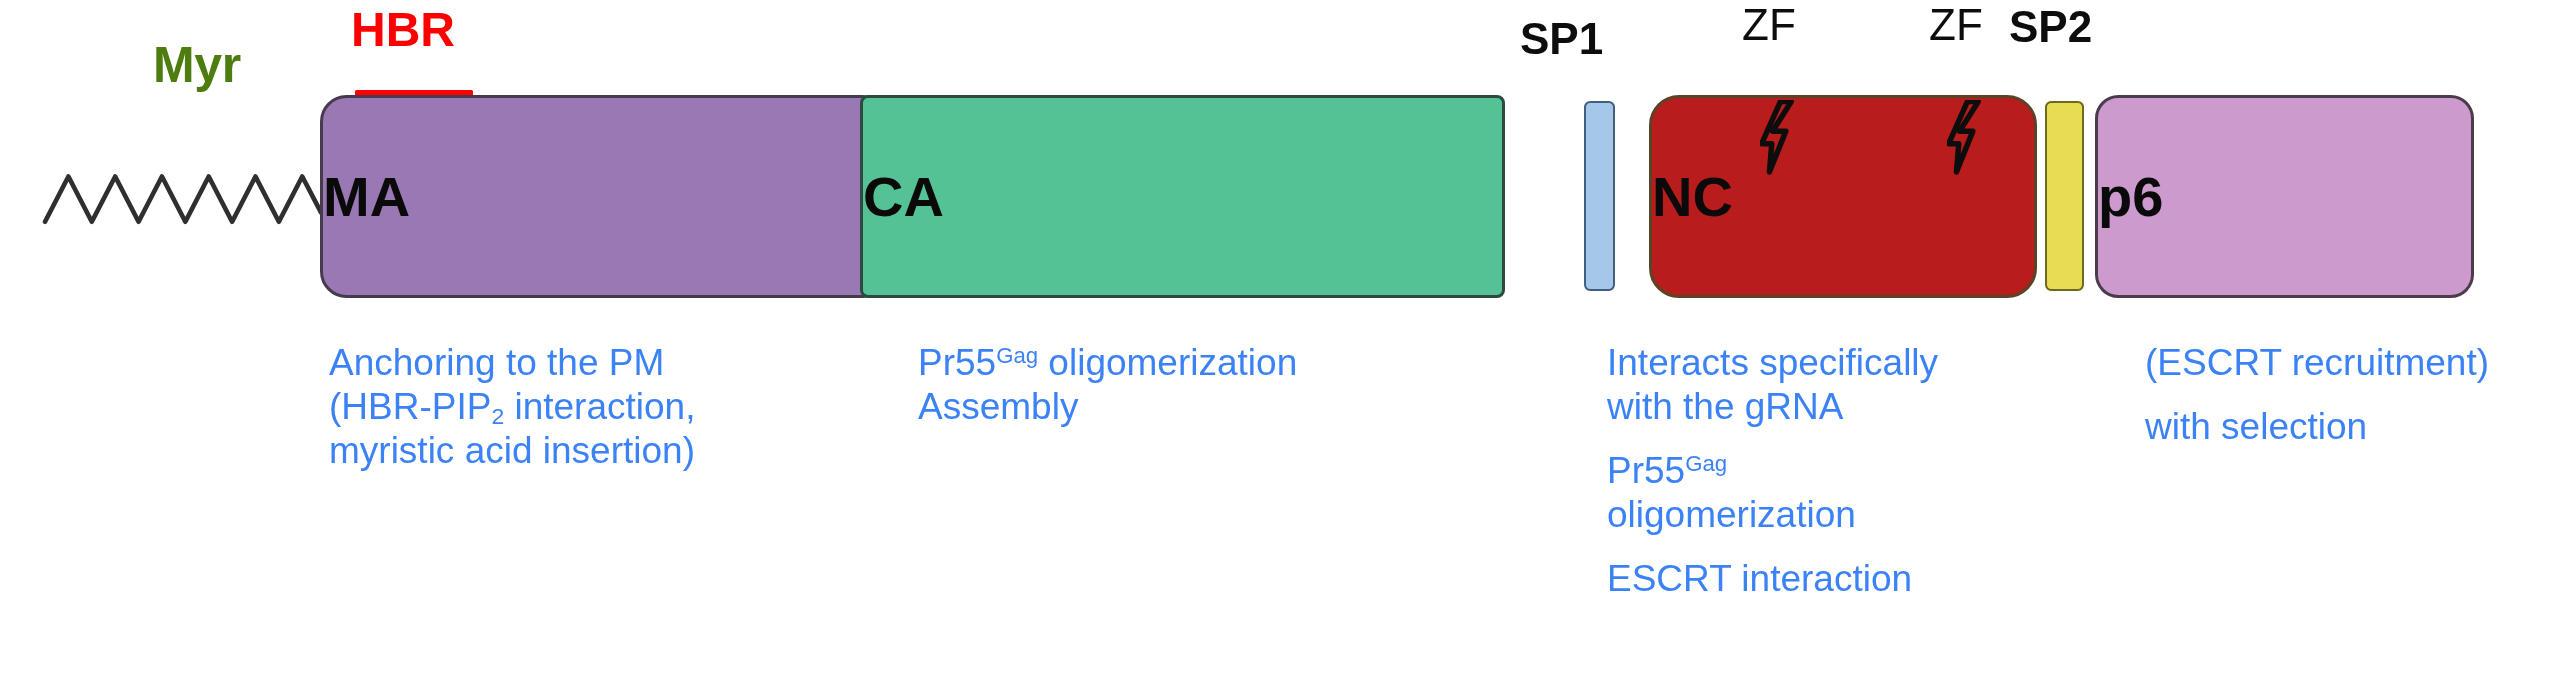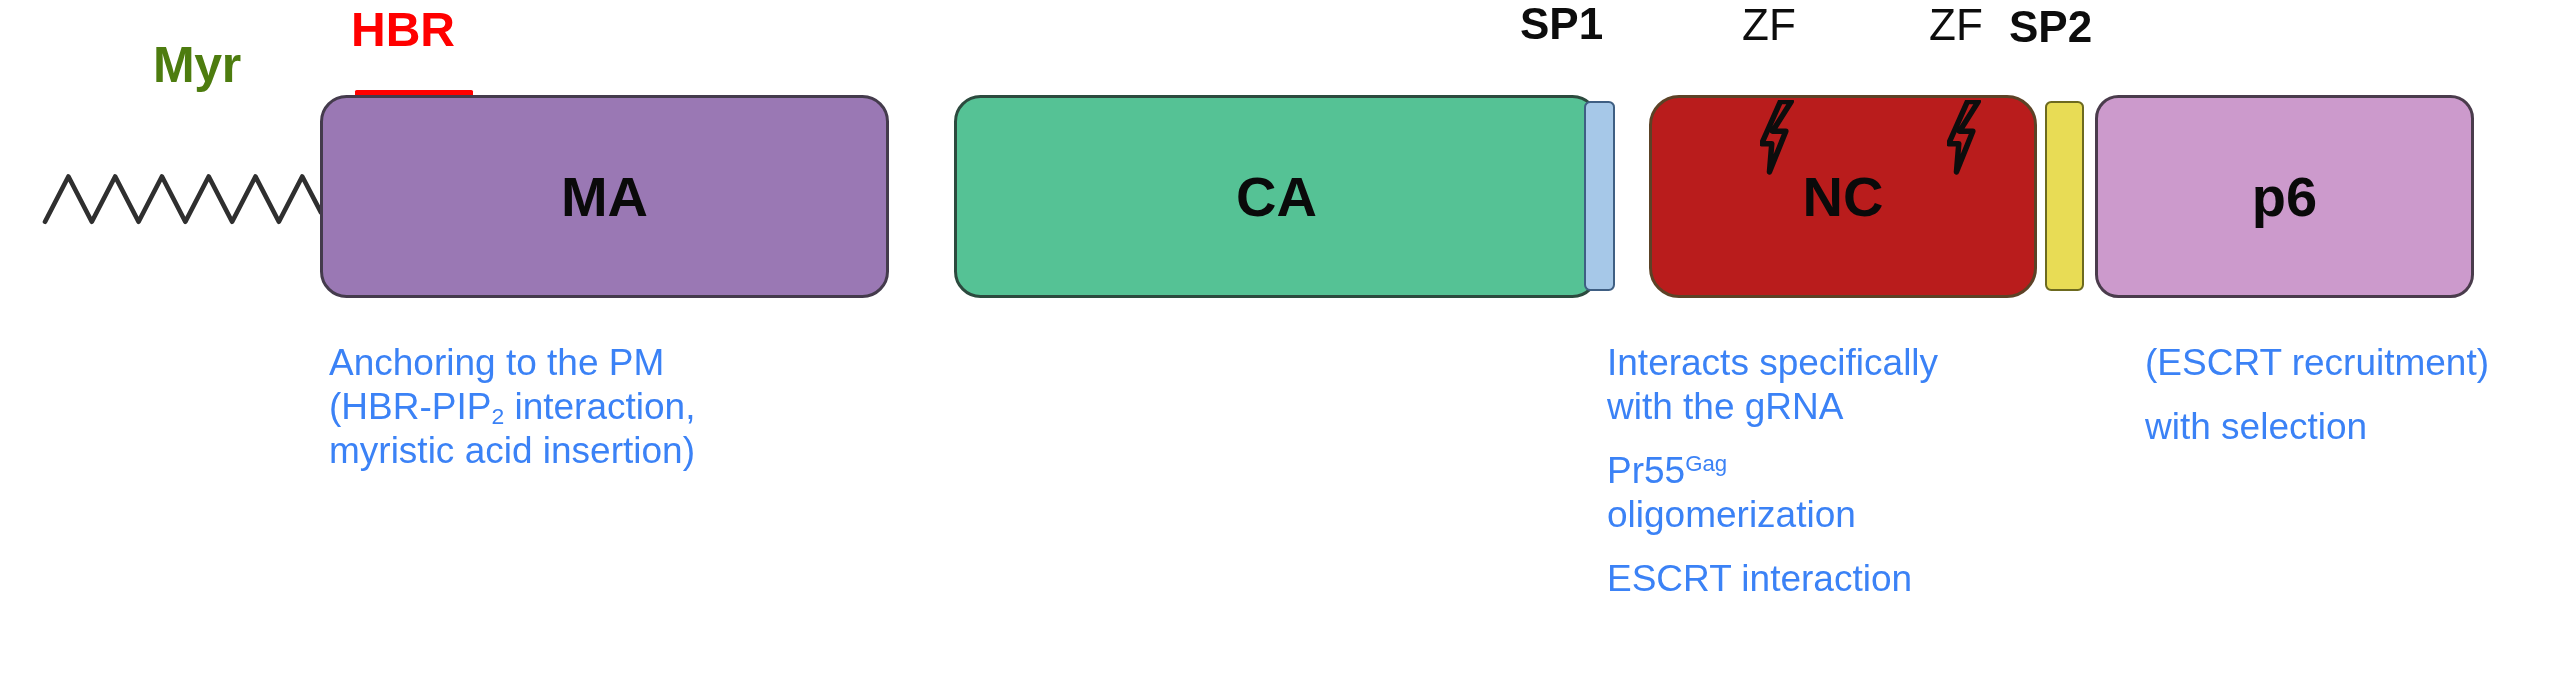--- a/index.html
+++ b/index.html
@@ -44,31 +44,30 @@
   
   .domain-box{
     position:absolute;
     top:95px;
     height:203px;
     box-sizing:border-box;
     border:3.1px solid #3a3340;
     border-radius:26.5px;
     display:flex;
     align-items:center;
-    justify-content:center;
   }
   .domain-label{
     font-size:56px;
     font-weight:bold;
     color:#0a0a0a;
     letter-spacing:0px;
     line-height:1;
   }
   #box-ma{left:320px;  width:569px; background:#9A78B4; border-color:#443b4c;}
-  #box-ca{left:954px; width:645px; background:#55C295; border-color:#2c4a3e;}
+  #box-ca{left:860px; width:645px; background:#55C295; border-color:#2c4a3e;border-radius:8px;}
   #box-nc{left:1649px; width:388px; background:#b91c1c; border-color:#5c4226; border-radius:30px;}
   #box-p6{left:2095px; width:379px; background:#CC9ACC; border-color:#4a3c4c; border-radius:23.4px;}
 
   
   .spacer-box{
     position:absolute;
     top:101px;
     height:190px;
     box-sizing:border-box;
     border:2.3px solid;
@@ -79,21 +78,21 @@
 
   
   .top-label{
     position:absolute;
     font-size:44px;
     color:#0d0d0d;
     white-space:nowrap;
     line-height:1;
   }
   .top-label.bold{font-weight:bold;}
-  #lbl-sp1{left:1520px; top:2px;}
+  #lbl-sp1{left:1520px; top:17px;}
   #lbl-zf1{left:1742px; top:3.1px; font-weight:normal;}
   #lbl-zf2{left:1929px; top:3.1px; font-weight:normal;}
   #lbl-sp2{left:2009px; top:4.7px;}
 
   
   .zf-bolt{position:absolute;top:100px;}
   #zf-bolt-1{left:1760px;}
   #zf-bolt-2{left:1947px;}
 
   
@@ -158,20 +157,24 @@
   <svg class="zf-bolt" id="zf-bolt-2" width="47" height="75" viewBox="0 0 60 96" fill="none">
     <path d="M40 2 L16 40 L33 40 L12 92 L15 56 L2 56 L26 2 Z" stroke="#0d0d0d" stroke-width="7" stroke-linejoin="round" stroke-linecap="round" fill="none"></path>
   </svg>
 
   <div class="desc-col" id="desc-ma">
     <span class="desc-line">Anchoring to the PM</span>
     <span class="desc-line"><span>(HBR-PIP</span><sub>2</sub><span> interaction,</span></span>
     <span class="desc-line">myristic acid insertion)</span>
   </div>
 
+  <div class="desc-col" id="desc-ca">
+    <span class="desc-line"><span>Pr55</span><sup>Gag</sup><span> oligomerization</span></span>
+    <span class="desc-line">Assembly</span>
+  </div>
 
   <div class="desc-col" id="desc-nc">
     <span class="desc-line">Interacts specifically</span>
     <span class="desc-line">with the gRNA</span>
     <span class="desc-gap"></span>
     <span class="desc-line"><span>Pr55</span><sup>Gag</sup></span>
     <span class="desc-line">oligomerization</span>
     <span class="desc-gap"></span>
     <span class="desc-line">ESCRT interaction</span>
   </div>

